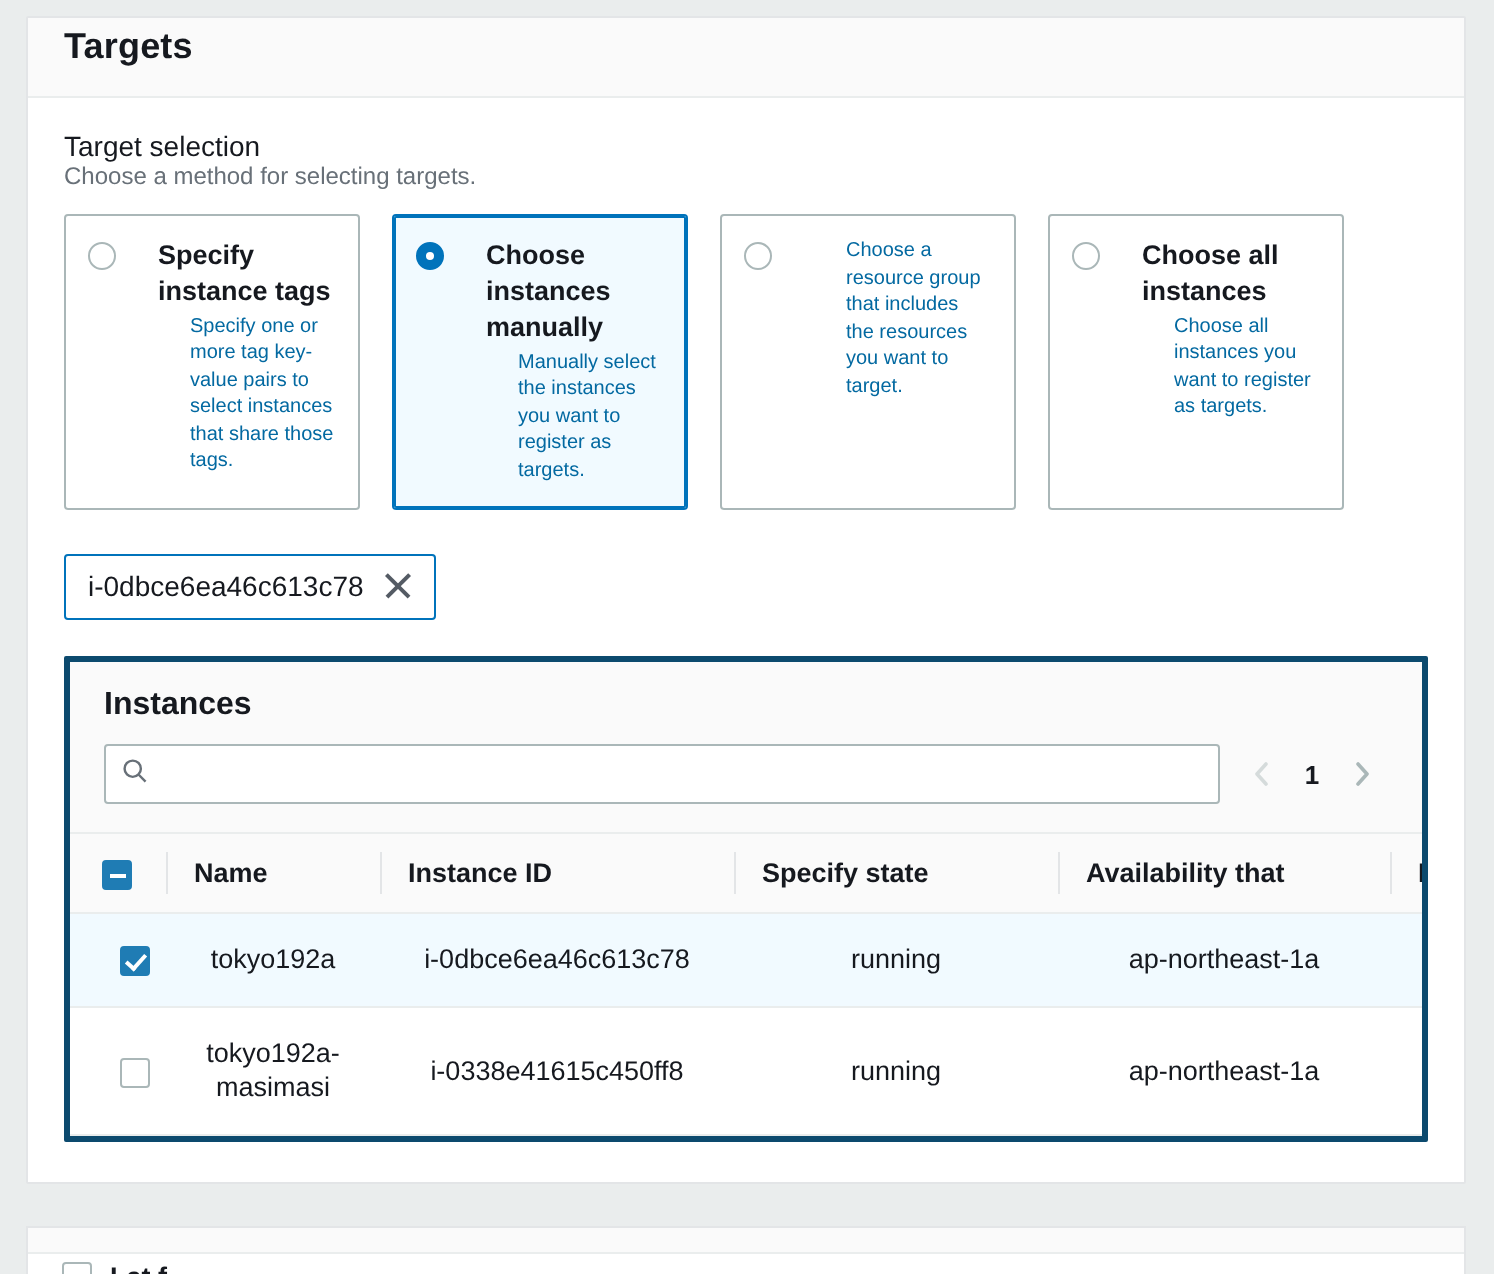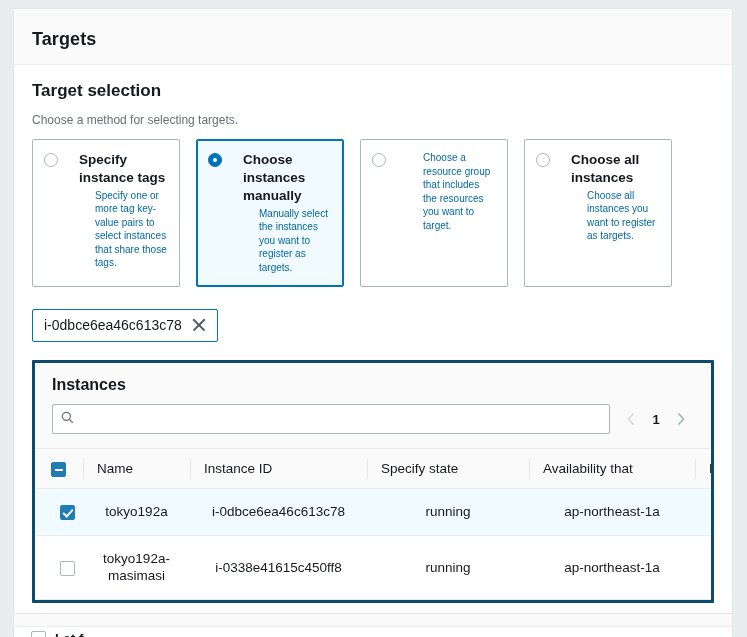--- a/index.html
+++ b/index.html
@@ -19,36 +19,36 @@
     position: absolute;
     left: 13px; top: 8px;
     width: 720px;
     background: #ffffff;
     border: 1px solid #e3e5e7;
     border-radius: 1px;
   }
   .panel-header {
     background: #fafafa;
     border-bottom: 1px solid #eaeded;
-    padding: 20px 18px 14px 18px;
+    padding: 4px 18px 14px 18px;
   }
   .panel-title {
     font-size: 18px;
     font-weight: bold;
     color: #16191f;
     letter-spacing: 0.1px;
   }
   .panel-body { padding: 16px 18px 20px 18px; background:#fff; }
 
   
   .field-label {
-    font-size: 17px;
-    font-weight: bold;
-    color: #16191f;
-    margin-bottom: 12px;
+    font-size: 14px;
+    font-weight: normal;
+    color: #16191f;
+    margin-bottom: 0;
   }
   .field-desc {
     font-size: 12px;
     color: #687078;
     margin-bottom: 12px;
   }
 
   .tile-row { display: flex; gap: 16px; }
   .tile {
     width: 148px;
@@ -214,21 +214,21 @@
     text-align: left;
     vertical-align: middle;
     font-size: 13.5px;
     padding: 0;
   }
   table.grid thead th {
     background: #fafafa;
     border-top: 1px solid #eaeded;
     border-bottom: 1px solid #eaeded;
     height: 40px;
-    font-weight: normal;
+    font-weight: bold;
     color: #16191f;
     padding: 0 14px;
     position: relative;
   }
   table.grid thead th.sep::before {
     content: "";
     position: absolute;
     left: 0; top: 9px; bottom: 9px;
     width: 1px;
     background: #e3e5e7;

